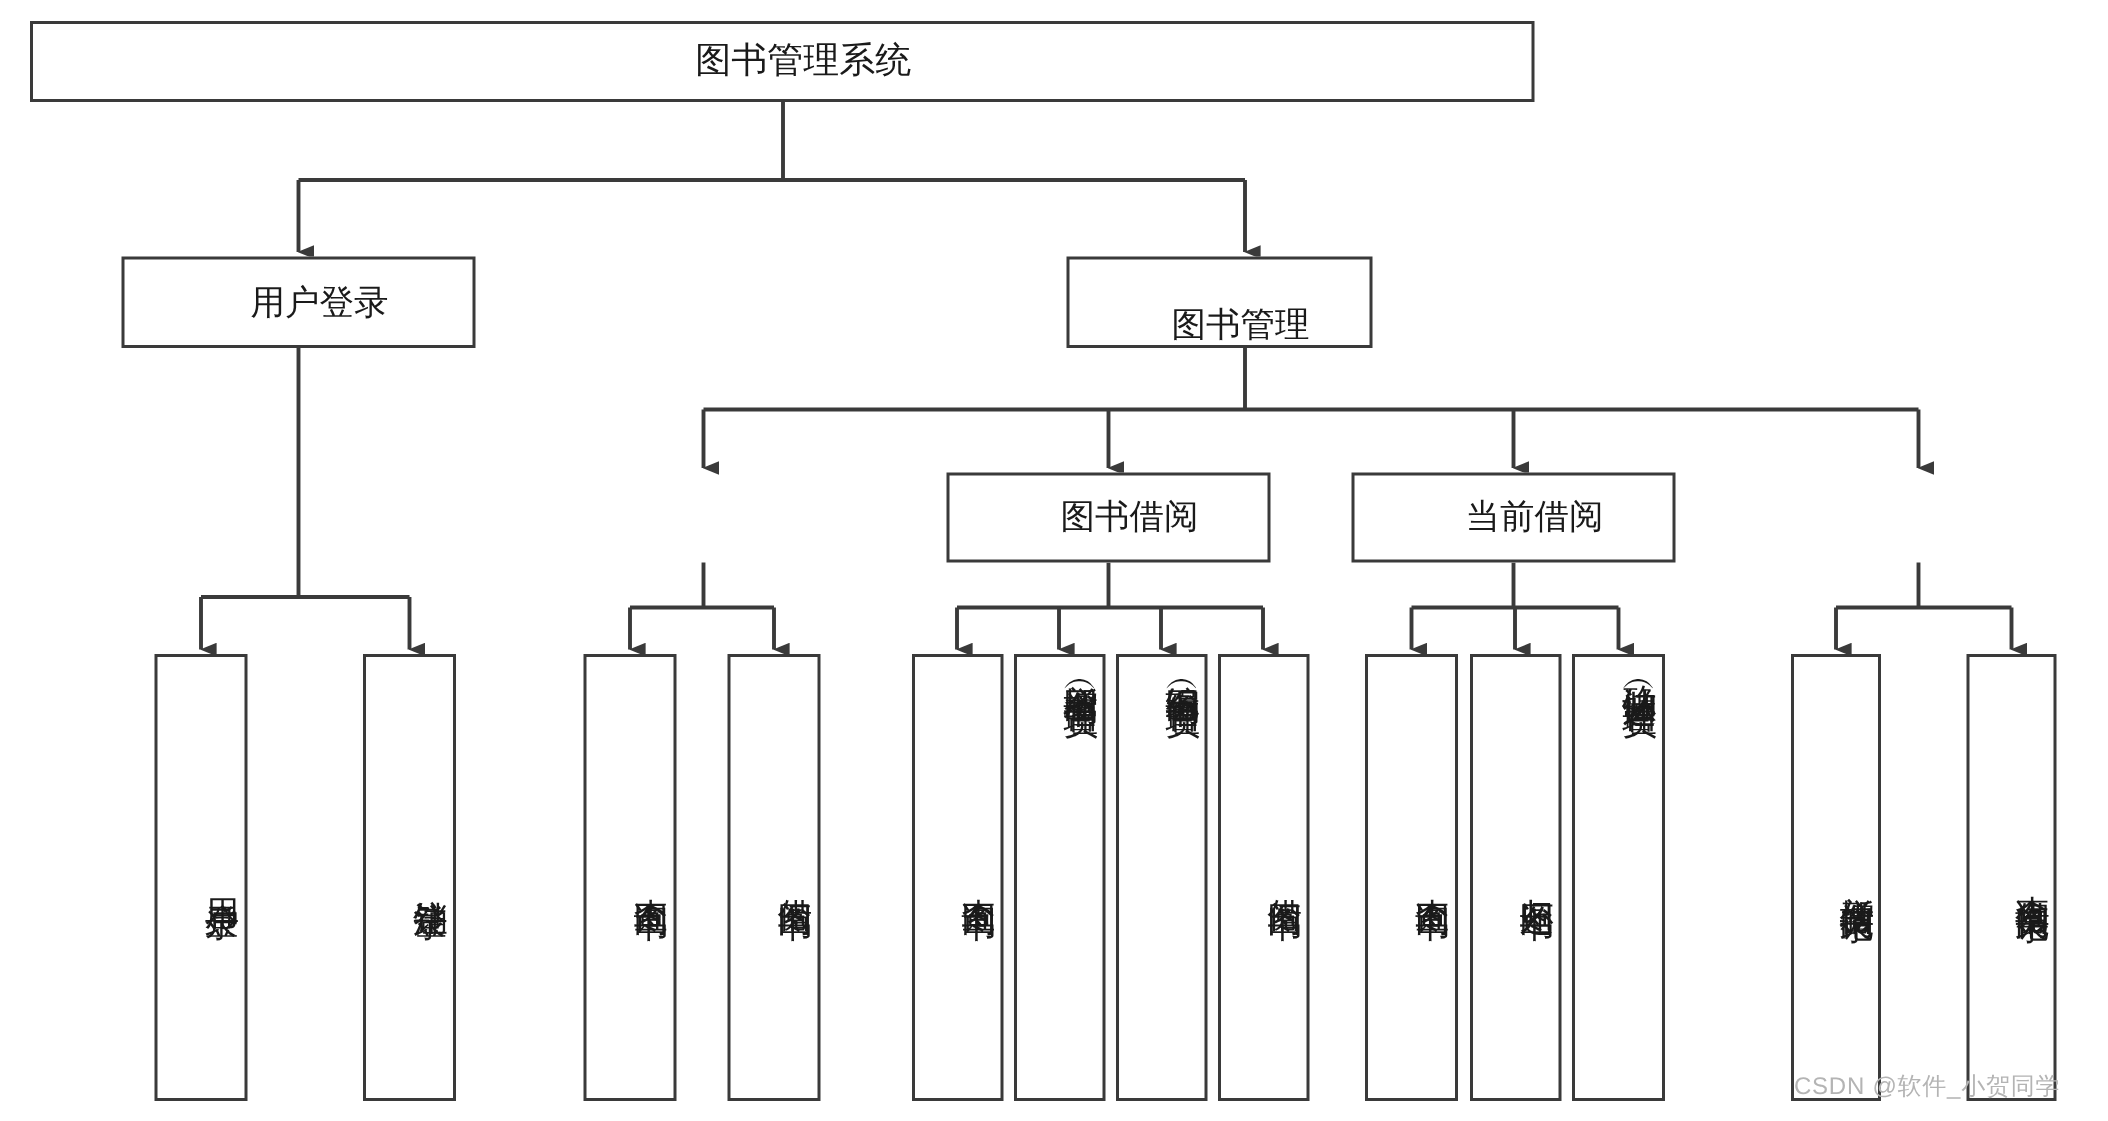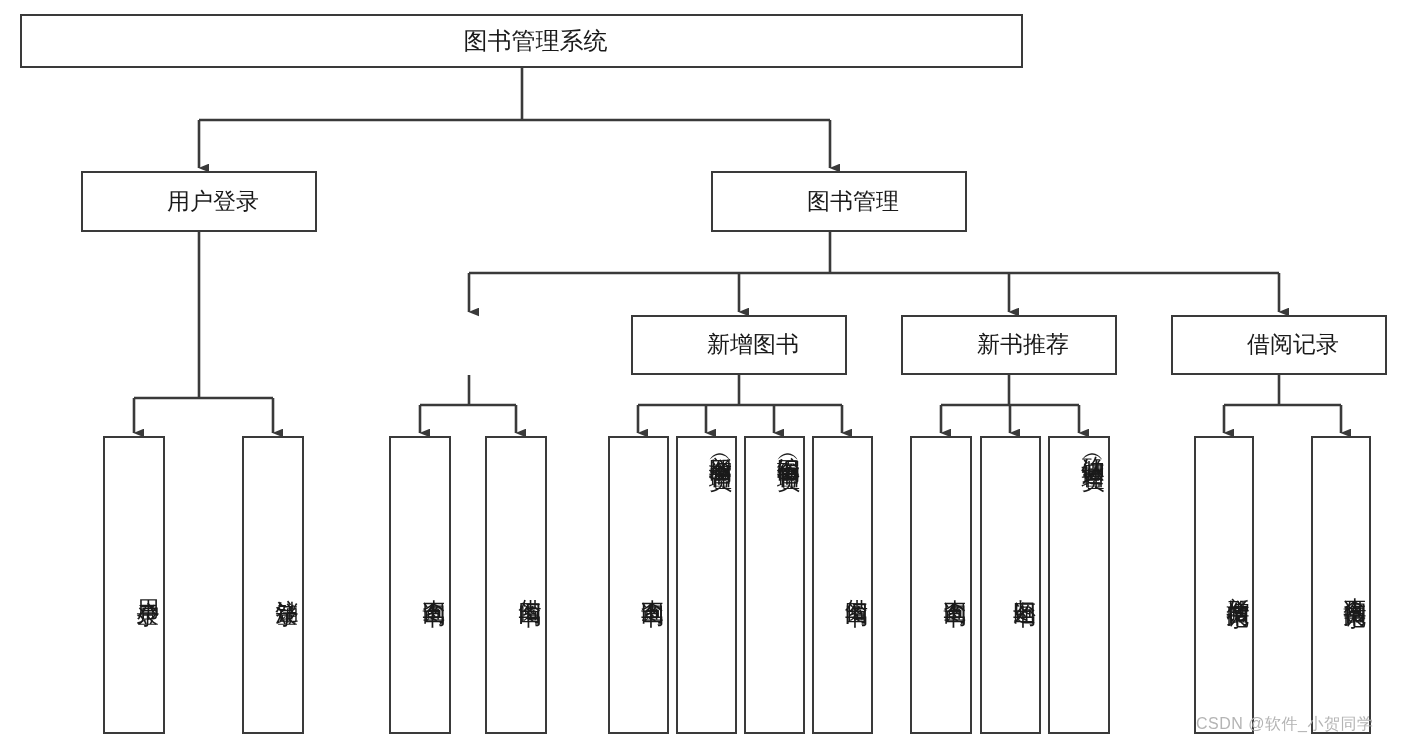--- a/index.html
+++ b/index.html
@@ -127,32 +127,29 @@
     </g>
   </svg>
 
   <div class="node-box" style="left:20px; top:14px; width:1003px; height:54px;">
     <span class="node-label root-label">图书管理系统</span>
   </div>
 
   <div class="node-box" style="left:81px; top:171px; width:236px; height:61px;">
     <span class="node-label h-label">用户登录</span>
   </div>
-  <div class="node-box" style="left:711px; top:171px; width:256px; height:61px;">
+  <div class="node-box" style="left:711px; top:171px; width:204px; height:61px;align-items:flex-end;">
     <span class="node-label h-label">图书管理</span>
   </div>
 
   <div class="node-box" style="left:631px; top:315px; width:216px; height:60px;">
-    <span class="node-label h-label">新增图书</span>
+    <span class="node-label h-label">图书借阅</span>
   </div>
   <div class="node-box" style="left:901px; top:315px; width:216px; height:60px;">
-    <span class="node-label h-label">新书推荐</span>
-  </div>
-  <div class="node-box" style="left:1171px; top:315px; width:216px; height:60px;">
-    <span class="node-label h-label">借阅记录</span>
+    <span class="node-label h-label">当前借阅</span>
   </div>
 
   <div class="node-box" style="left:103px; top:436px; width:62px; height:298px; align-items:center;">
     <span class="node-label v-label">用户登录</span>
   </div>
   <div class="node-box" style="left:242px; top:436px; width:62px; height:298px; align-items:center;">
     <span class="node-label v-label">注销登录</span>
   </div>
 
   <div class="node-box" style="left:389px; top:436px; width:62px; height:298px; align-items:center;">

